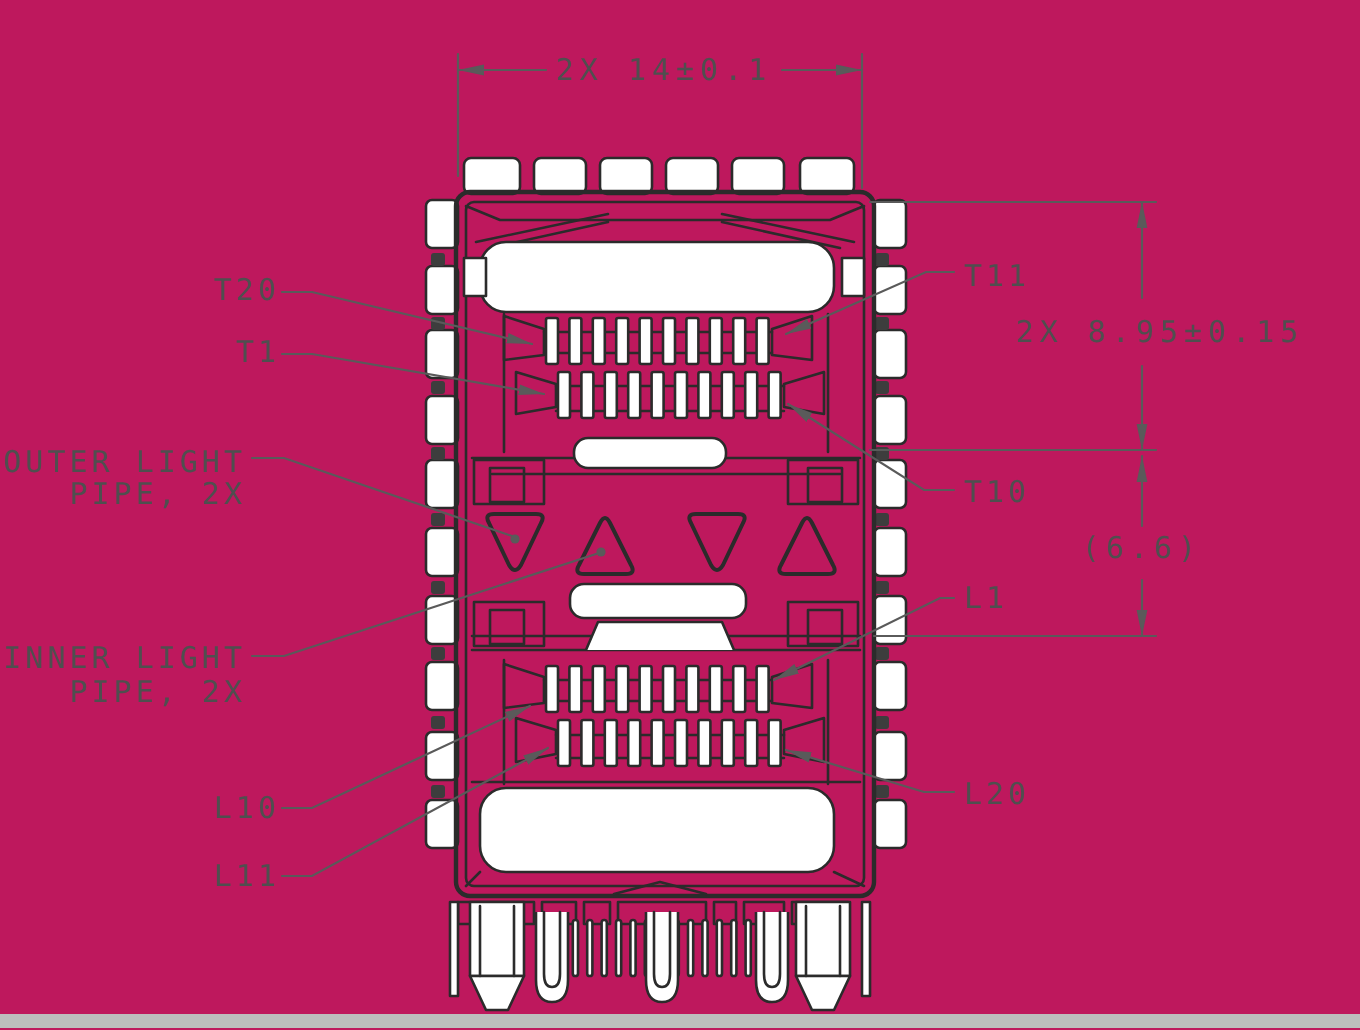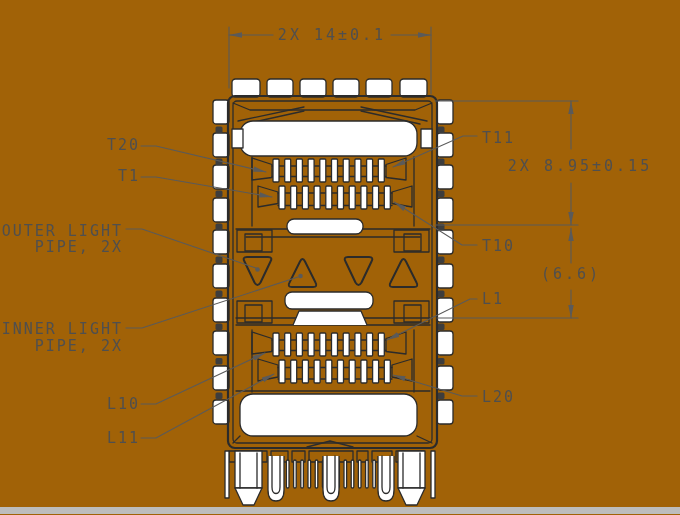--- a/index.html
+++ b/index.html
@@ -1,16 +1,16 @@
 <!DOCTYPE html>
 <html><head>
 <meta charset="utf-8">
 <style>
   html,body{margin:0;padding:0;background:#ffffff;}
-  .stage{position:relative;width:680px;height:515px;background:#a16207;overflow:hidden;}
+  .stage{position:relative;width:680px;height:515px;background:#be185d;overflow:hidden;}
   svg{display:block;}
   .ln{stroke:#2b2b2b;stroke-width:1.3;fill:none;stroke-linecap:round;stroke-linejoin:round;}
   .ln2{stroke:#2b2b2b;stroke-width:2.2;fill:none;stroke-linejoin:round;}
   .wf{fill:#ffffff;stroke:#2b2b2b;stroke-width:1.3;stroke-linejoin:round;}
   .dk{fill:#3d3d3d;stroke:none;}
   .an{stroke:#5a5a5a;stroke-width:1.1;fill:none;stroke-linecap:round;}
   .af{fill:#5a5a5a;stroke:none;}
   .t{font-family:"DejaVu Sans Mono","Liberation Mono",monospace;font-size:15px;fill:#4f4f4f;letter-spacing:2px;}
   .td{letter-spacing:3px;}
 </style>

